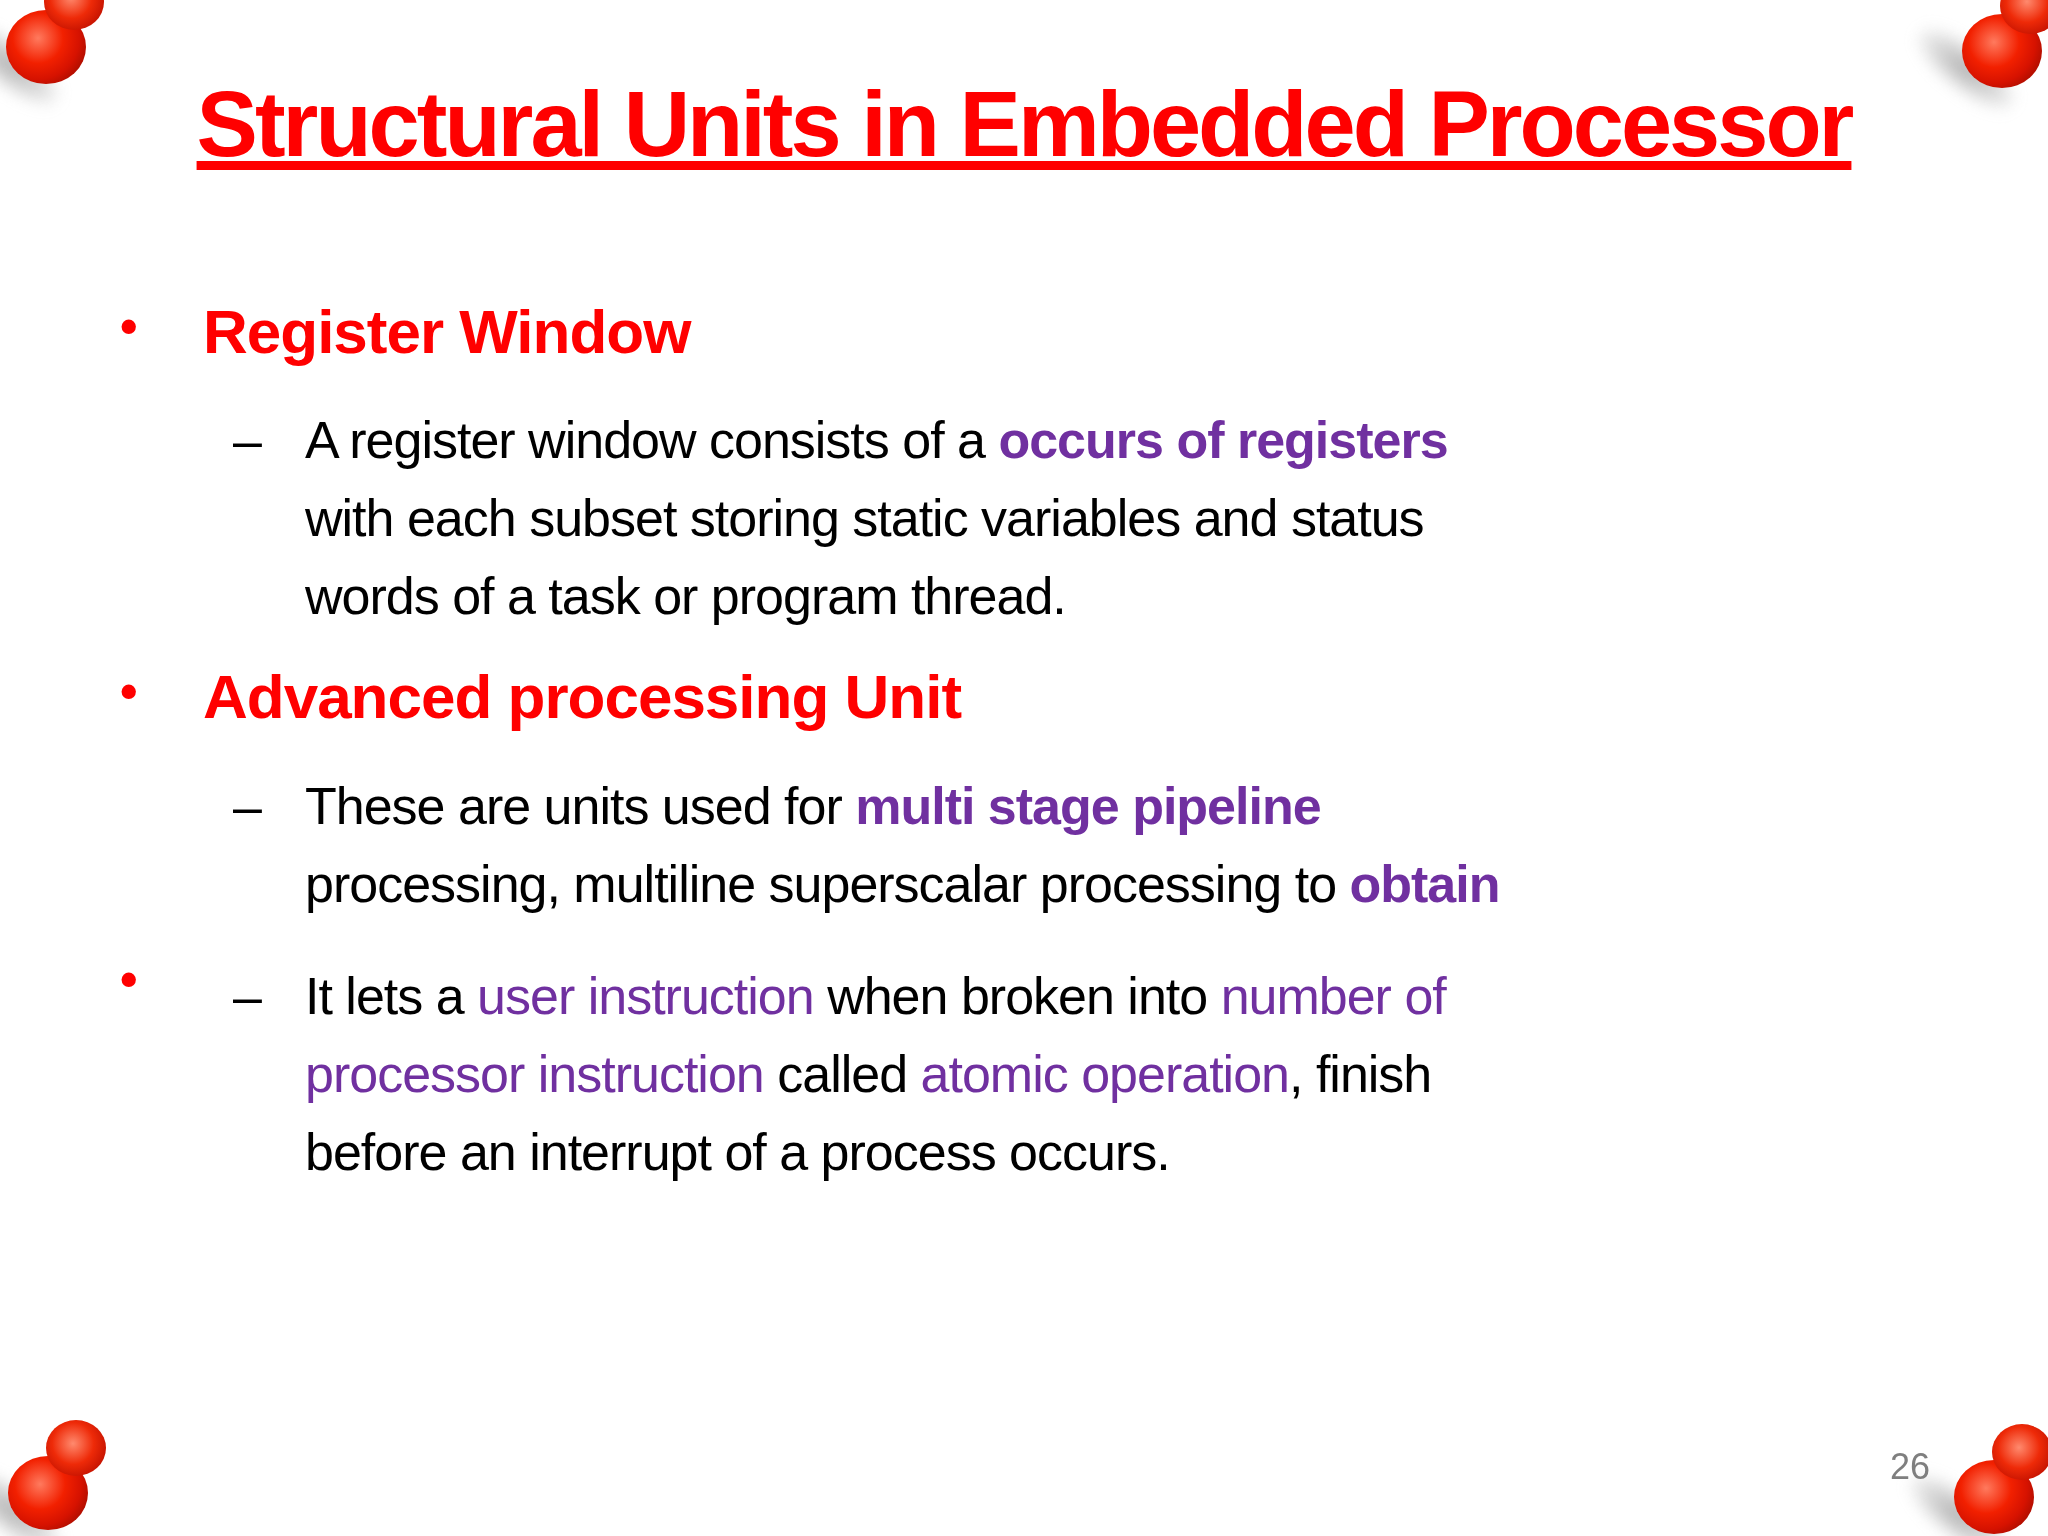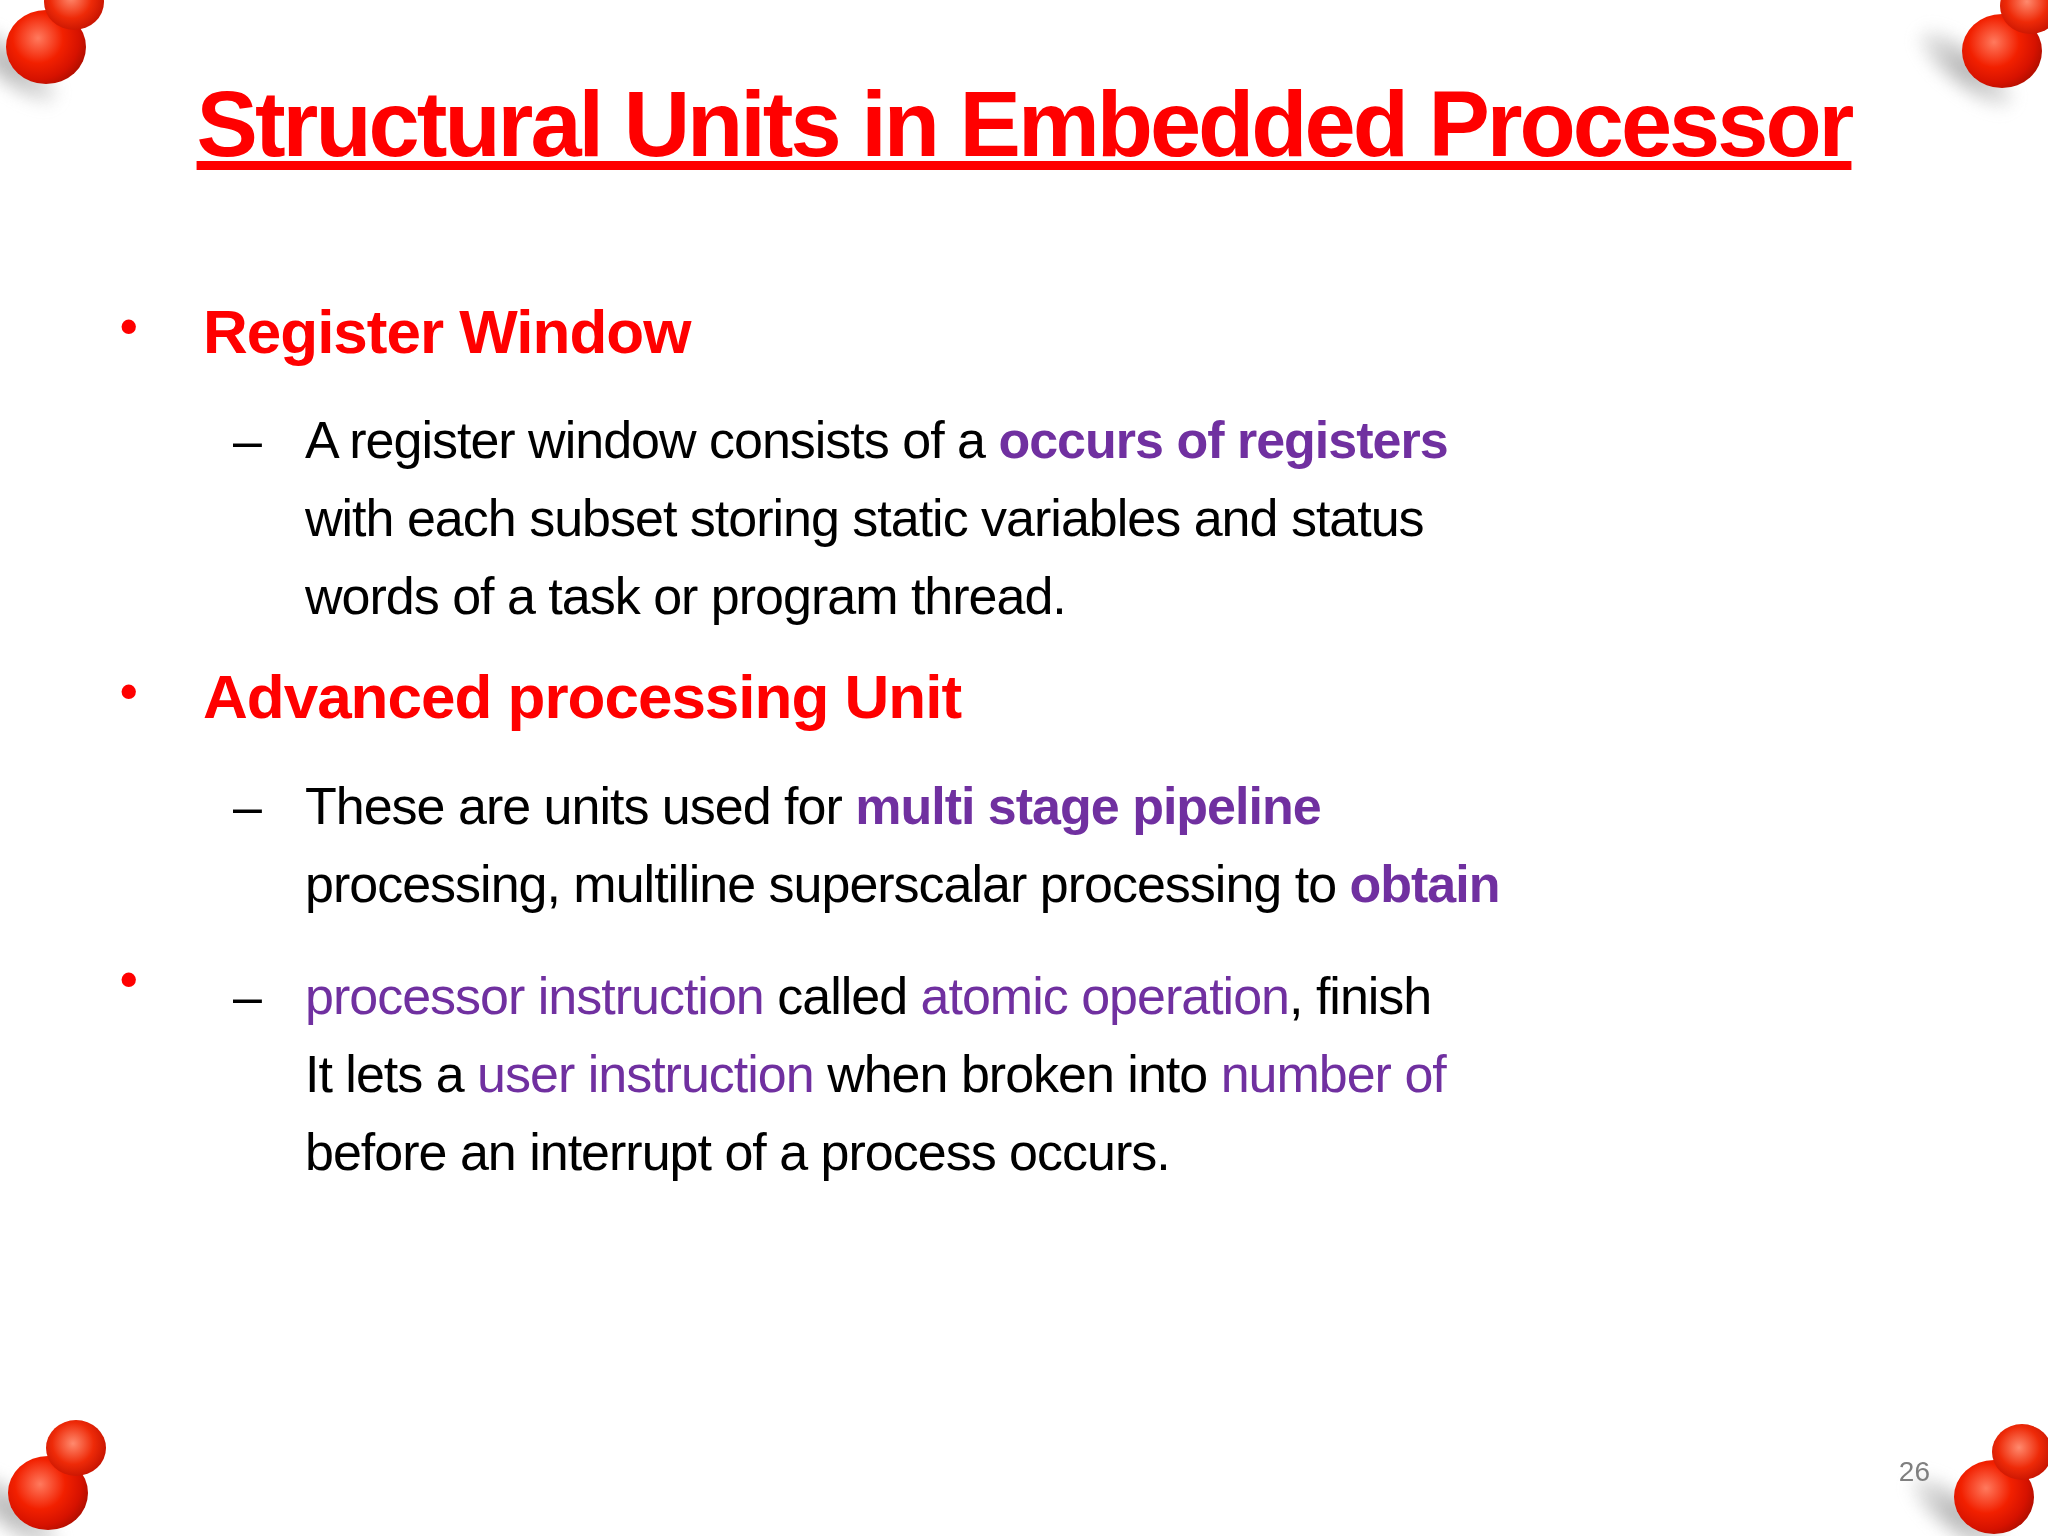--- a/index.html
+++ b/index.html
@@ -69,21 +69,21 @@
   }
   .line { display: block; }
   .pb { color: #7030a0; font-weight: bold; }   
   .pr { color: #7030a0; }                       
 
   
   .page-number {
     position: absolute;
     right: 118px;
     bottom: 48px;
-    font-size: 28px;
+    font-size: 36px;
     color: #7f7f7f;
     margin-top: 28px;
   }
 
   
   .pin {
     position: absolute;
     width: 110px;
     height: 120px;
   }
@@ -167,20 +167,20 @@
     <span class="dash-marker">–</span>
     <span class="line"><span>These are units used for </span><span class="pb">multi stage pipeline</span></span>
     <span class="line"><span>processing, multiline superscalar processing to </span><span class="pb">obtain</span></span>
   </div>
 
   <div class="bullet-heading">
     <span class="bullet-marker">•</span>
   </div>
   <div class="para">
     <span class="dash-marker">–</span>
+    <span class="line"><span>It lets a </span><span class="pr">user instruction</span><span> when broken into </span><span class="pr">number of</span></span>
     <span class="line"><span class="pr">processor instruction</span><span> called </span><span class="pr">atomic operation</span><span>, finish</span></span>
-    <span class="line"><span>It lets a </span><span class="pr">user instruction</span><span> when broken into </span><span class="pr">number of</span></span>
     <span class="line"><span>before an interrupt of a process occurs.</span></span>
   </div>
 
 </div>
 
 <div class="page-number">26</div>
 
 </body></html>

